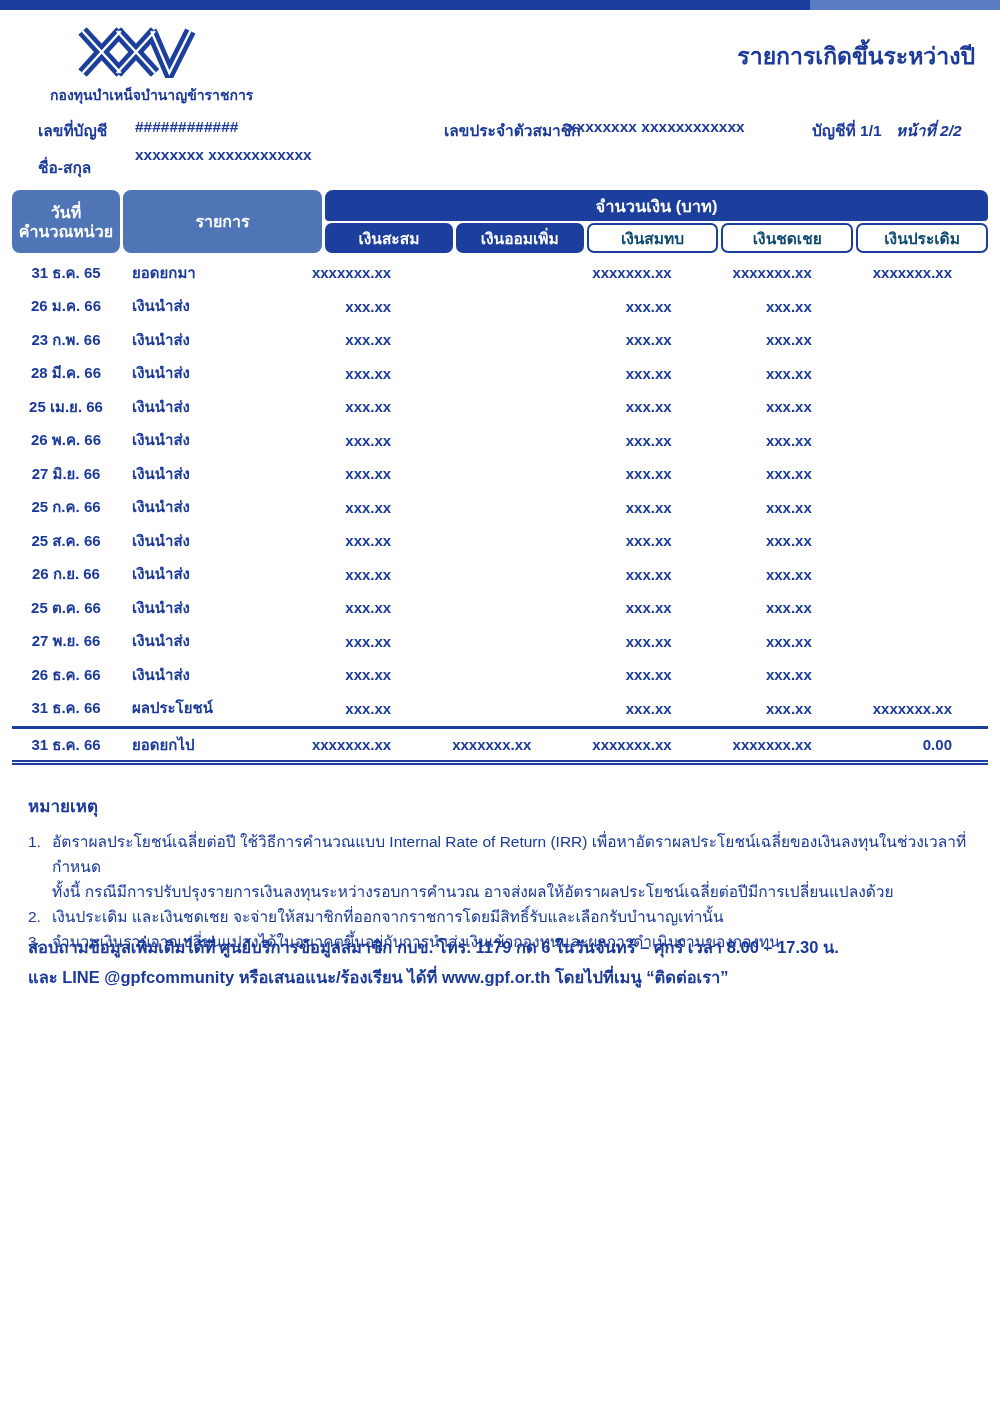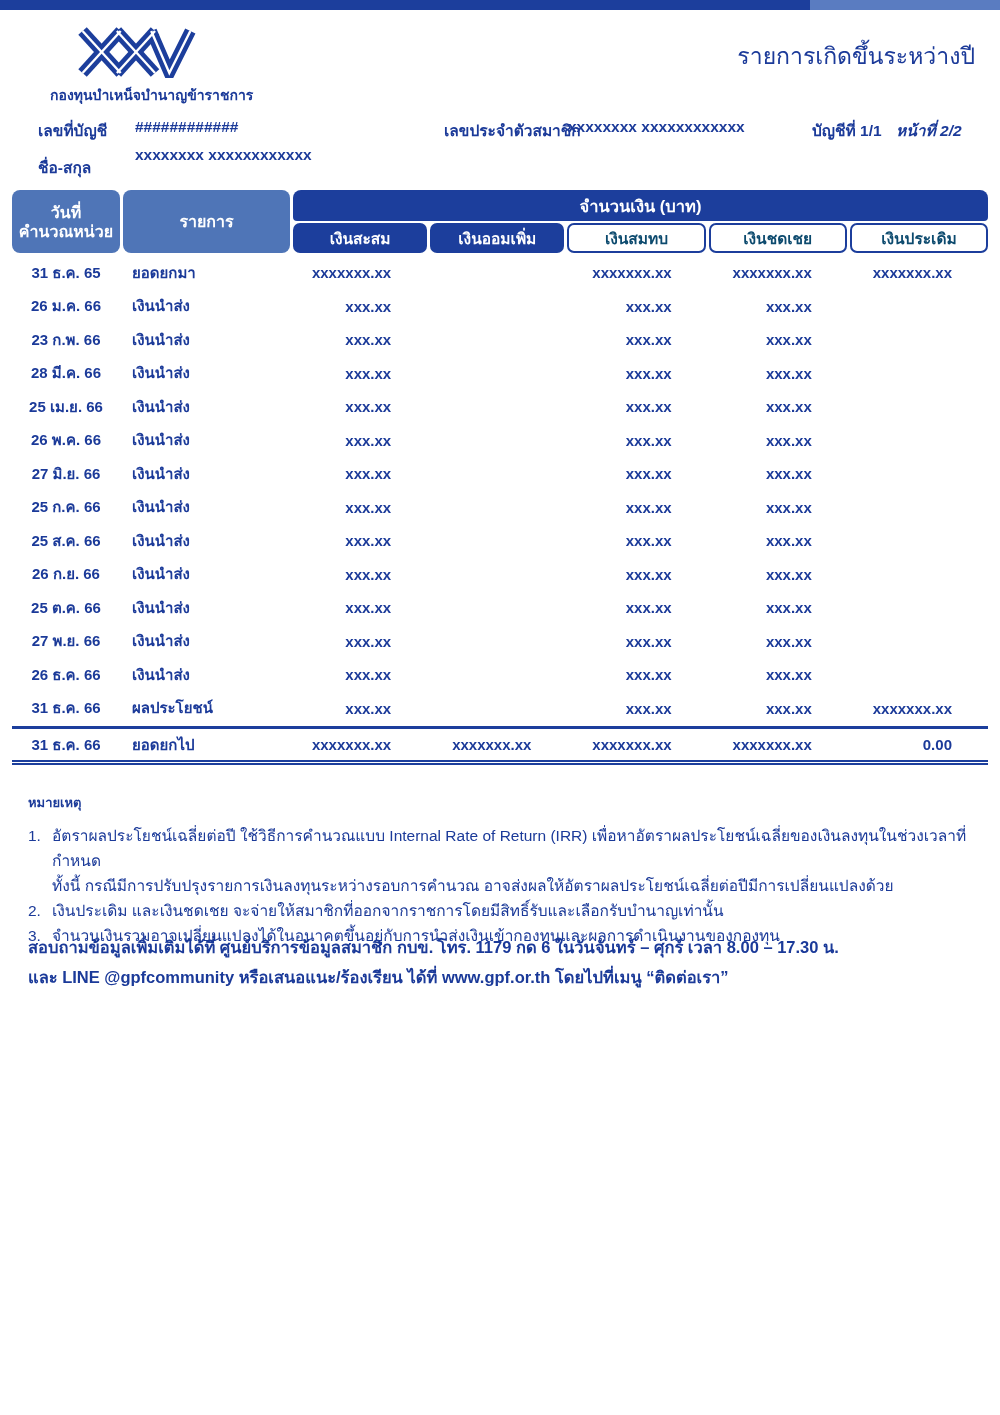--- a/index.html
+++ b/index.html
@@ -10,53 +10,53 @@
     color:#1b3a99; overflow:hidden; margin:0 auto;
   }
   
   .topbar { position:absolute; left:0; top:0; width:1000px; height:10px; background:#1c3e9c; }
   .topbar-light { position:absolute; left:810px; top:0; width:190px; height:10px; background:#5a7cc1; }
 
   
   .logo-wrap { position:absolute; left:50px; top:26px; width:170px; text-align:center; }
   .org-name { font-size:14px; font-weight:700; color:#1b3a99; margin-top:2px; white-space:nowrap; }
 
-  .doc-title { position:absolute; top:38px; right:25px; font-size:23px; font-weight:400; color:#1b3a99; }
+  .doc-title { position:absolute; top:38px; right:25px; font-size:23px; font-weight:700; color:#1b3a99; }
 
   
   .f { position:absolute; font-size:15.5px; font-weight:700; white-space:nowrap; }
 
   
   .thead { position:absolute; left:12px; top:190px; width:976px; display:flex; gap:3px; height:63px; }
   .hcell { border-radius:8px; color:#ffffff; font-weight:700; display:flex; flex-direction:column;
            align-items:center; justify-content:center; font-size:16px; line-height:19px; }
   .hcell.med { background:#4f75b7; }
   .cell-date { width:108px; }
-  .cell-item { width:167px; }
+  .cell-item { width:199px; }
   .money-group { flex:1; display:flex; flex-direction:column; gap:2px; }
   .group-head { background:#1c3e9c; color:#fff; font-weight:700; font-size:16.5px; height:31px;
                 border-radius:8px 8px 4px 4px; display:flex; align-items:center; justify-content:center; }
   .sub-row { display:flex; gap:3px; flex:1; }
   .sub-cell { flex:1; border-radius:7px; display:flex; align-items:center; justify-content:center;
               font-size:15.5px; font-weight:700; }
   .sub-cell.dark { background:#1c3e9c; color:#ffffff; }
   .sub-cell.light { background:#ffffff; color:#0c4a6e; border:2px solid #1c3e9c; }
 
   .tbody { position:absolute; left:12px; top:256px; width:976px; font-size:15px; font-weight:700; }
   .trow { display:grid; grid-template-columns:108px 167px repeat(5, 1fr); height:33.5px; align-items:center; }
   .trow .c-date { text-align:center; }
   .trow .c-item { padding-left:12px; }
   .trow .c-val { text-align:right; padding-right:36px; }
   .total-sep { border-top:3px solid #1c3e9c; margin-top:1px; }
   .total-row { height:31px; }
   .double-line { height:5px; border-top:2.5px solid #1c3e9c; border-bottom:2.5px solid #1c3e9c; }
 
   
   .notes { position:absolute; left:28px; top:792px; width:950px; }
-  .notes-heading { font-size:13px; font-weight:700; margin-bottom:10px; }
+  .notes-heading { font-size:17px; font-weight:700; margin-bottom:10px; }
   .note-item { display:flex; font-size:15.5px; font-weight:400; line-height:25px; }
   .note-num { width:24px; flex:0 0 24px; }
   .note-txt { flex:1; white-space:pre-line; }
 
   .contact { position:absolute; left:28px; top:932px; width:950px; font-size:16.5px; font-weight:700; line-height:30px; }
 </style>
 </head>
 <body>
 
 <div class="page">

